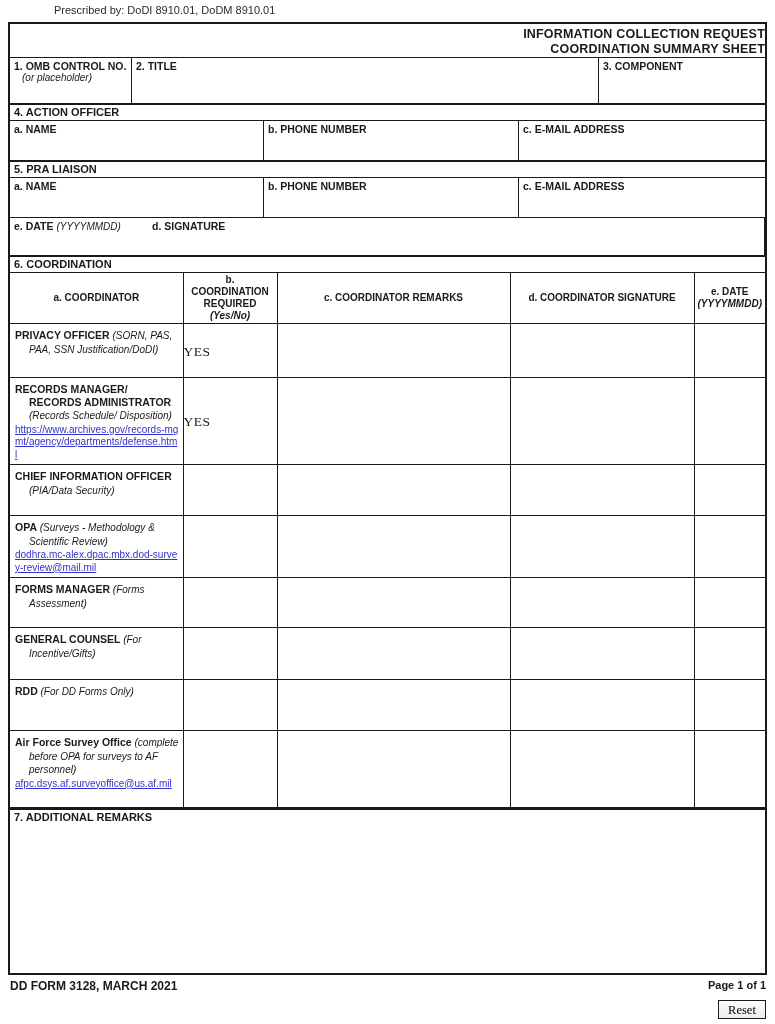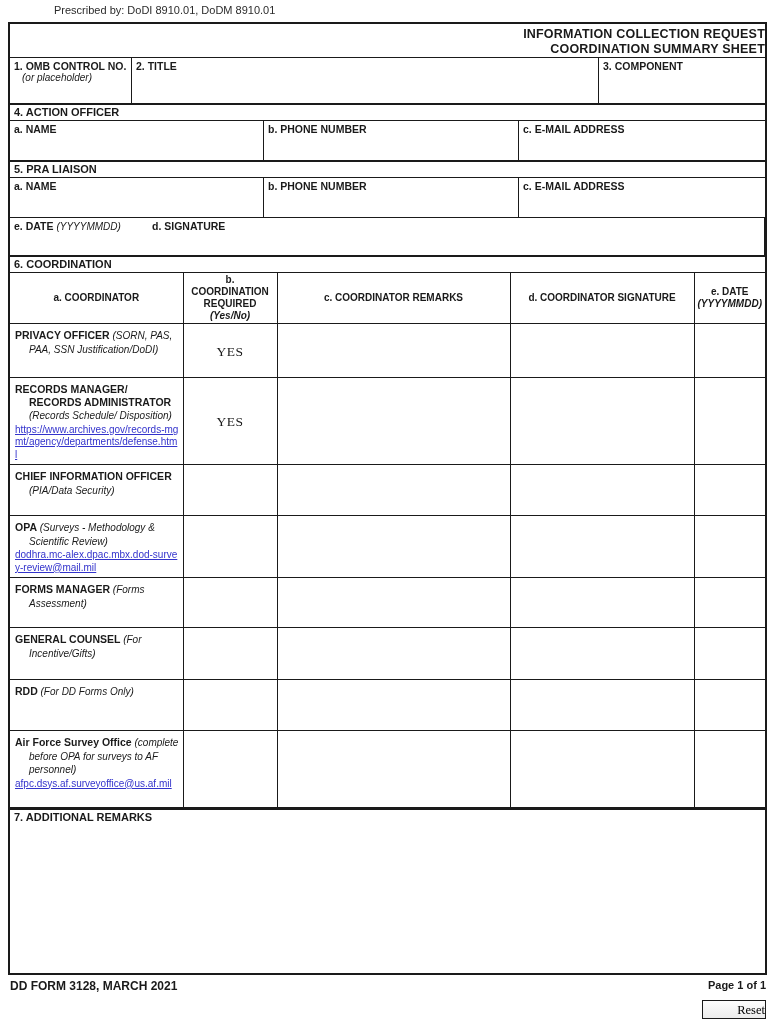--- a/index.html
+++ b/index.html
@@ -66,46 +66,46 @@
   th.hdr .hsub { font-style:italic; font-weight:bold; }
   td.c-name { padding:5px 4px 3px 5px; }
   .cn { font-size:10.5px; line-height:12.5px; padding-left:14px; text-indent:-14px; }
   .cb { font-weight:bold; }
   .ci { font-style:italic; font-size:10px; font-weight:normal; }
   a.clink {
     display:block; font-size:10px; line-height:12.5px;
     color:#3333cc; text-decoration:underline; word-break:break-all;
     margin-top:1px;
   }
-  td.c-req { text-align:center; vertical-align:middle !important; }
+  td.c-req { vertical-align:middle !important; }
   .val-serif {
     font-family:"Liberation Serif", serif;
     font-size:13.5px; letter-spacing:0.5px;
   }
   
   .remarks {
     flex:1; border-top:2px solid #1a1a1a;
     font-size:11px; font-weight:bold; padding:1px 4px;
   }
   
   .footer-id {
     position:absolute; left:10px; top:979px;
     font-size:12px; font-weight:bold;
   }
   .footer-page {
     position:absolute; right:9px; top:979px;
     font-size:11px; font-weight:bold;
   }
   .reset-btn {
     position:absolute; right:9px; top:1000px;
-    width:64px; height:19px;
+    width:48px; height:19px;
     border:1.5px solid #1a1a1a;
     background:linear-gradient(#fdfdfd,#ececec);
     font-family:"Liberation Serif", serif;
-    font-size:12.5px; text-align:right; line-height:16px;
+    font-size:12.5px; text-align:center; line-height:16px;
     cursor:pointer;
   }
 </style>
 </head>
 <body>
 
 <div class="prescribed">Prescribed by:  DoDI 8910.01, DoDM 8910.01</div>
 
 <div class="form-box">
 

